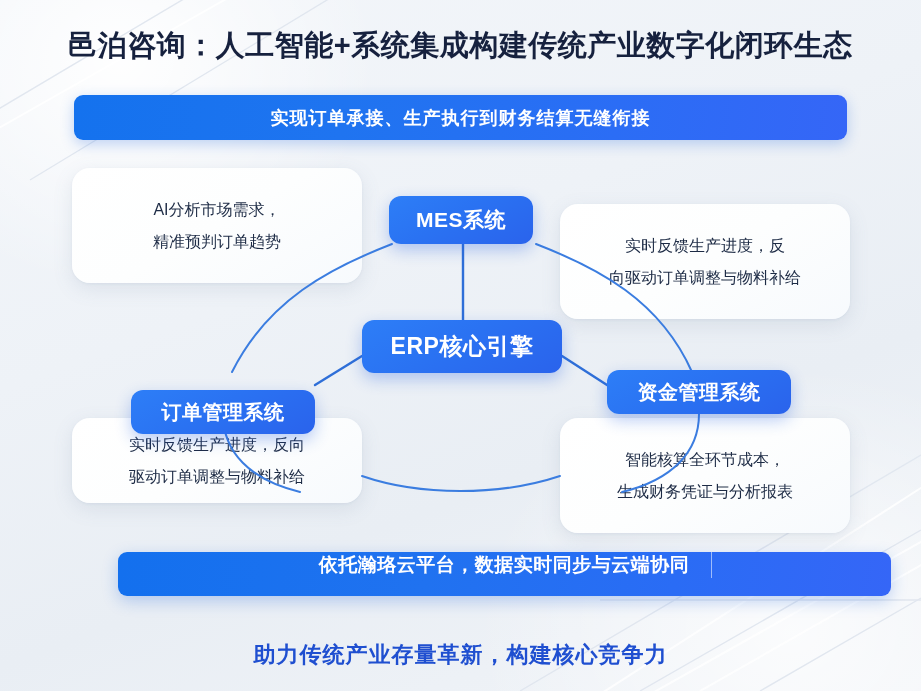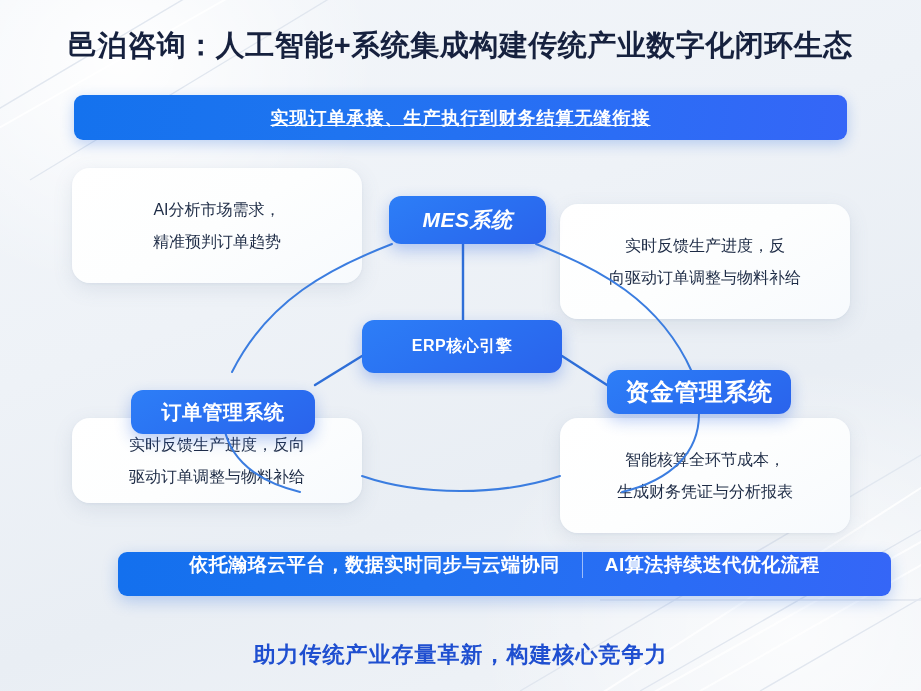--- a/index.html
+++ b/index.html
@@ -72,21 +72,20 @@
     display: flex;
     align-items: center;
     justify-content: center;
     z-index: 6;
   }
   .banner-top-text {
     color: #ffffff;
     font-size: 18px;
     font-weight: bold;
     letter-spacing: 1px;
-    text-decoration: underline;
   }
 
   
   .card {
     position: absolute;
     background: linear-gradient(150deg, #ffffff 0%, #fdfefe 50%, #f7fafd 100%);
     border-radius: 18px;
     box-shadow: 0 6px 20px rgba(90,115,150,0.13), 0 1px 3px rgba(90,115,150,0.08);
     display: flex;
     align-items: center;
@@ -129,31 +128,31 @@
     color: #ffffff;
     font-weight: bold;
     box-sizing: border-box;
   }
   .node-label {
     color: #ffffff;
     font-weight: bold;
     letter-spacing: 0.5px;
   }
 
-  #node-mes   { left: 389px; top: 196px; width: 157px; height: 48px; font-style: italic; }
+  #node-mes   { left: 389px; top: 196px; width: 144px; height: 48px; }
   #node-mes .node-label { font-size: 21px; }
 
   #node-erp   { left: 362px; top: 320px; width: 200px; height: 53px; }
-  #node-erp .node-label { font-size: 16px; }
+  #node-erp .node-label { font-size: 23px; }
 
   #node-order { left: 131px; top: 370px; width: 184px; height: 44px; margin-top: 20px; }
   #node-order .node-label { font-size: 20px; }
 
   #node-fund  { left: 607px; top: 370px; width: 184px; height: 44px; }
-  #node-fund .node-label { font-size: 24px; }
+  #node-fund .node-label { font-size: 20px; }
 
   
   .banner-bottom {
     position: absolute;
     left: 74px;
     top: 552px;
     width: 773px;
     height: 44px;
     border-radius: 9px;
     background: linear-gradient(98deg, #1370ee 0%, #2072f0 40%, #2a6cf5 72%, #3566f7 100%);
@@ -275,18 +274,17 @@
     <span class="node-label">订单管理系统</span>
   </div>
 
   <div class="node" id="node-fund">
     <span class="node-label">资金管理系统</span>
   </div>
 
   <div class="banner-bottom">
     <span class="banner-bottom-text">依托瀚珞云平台，数据实时同步与云端协同</span>
     <span class="banner-divider"></span>
-    <span class="banner-bottom-text">AI算法持续迭代优化流程</span>
   </div>
 
   <div class="footer">助力传统产业存量革新，构建核心竞争力</div>
 
 </div>
 
 </body></html>

